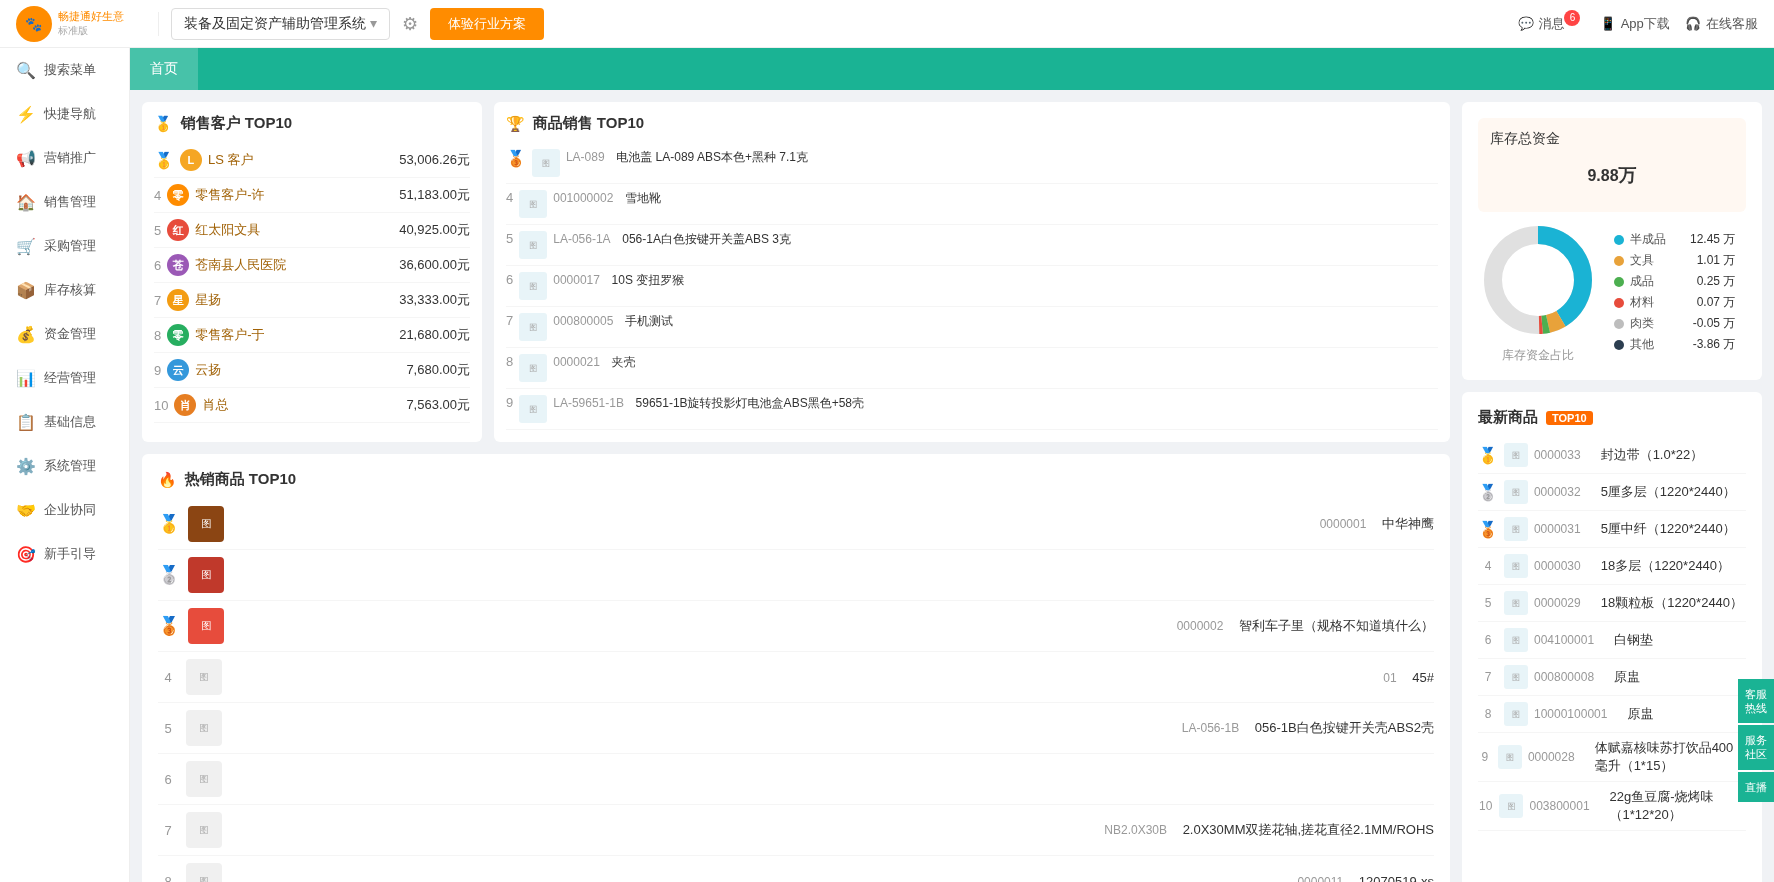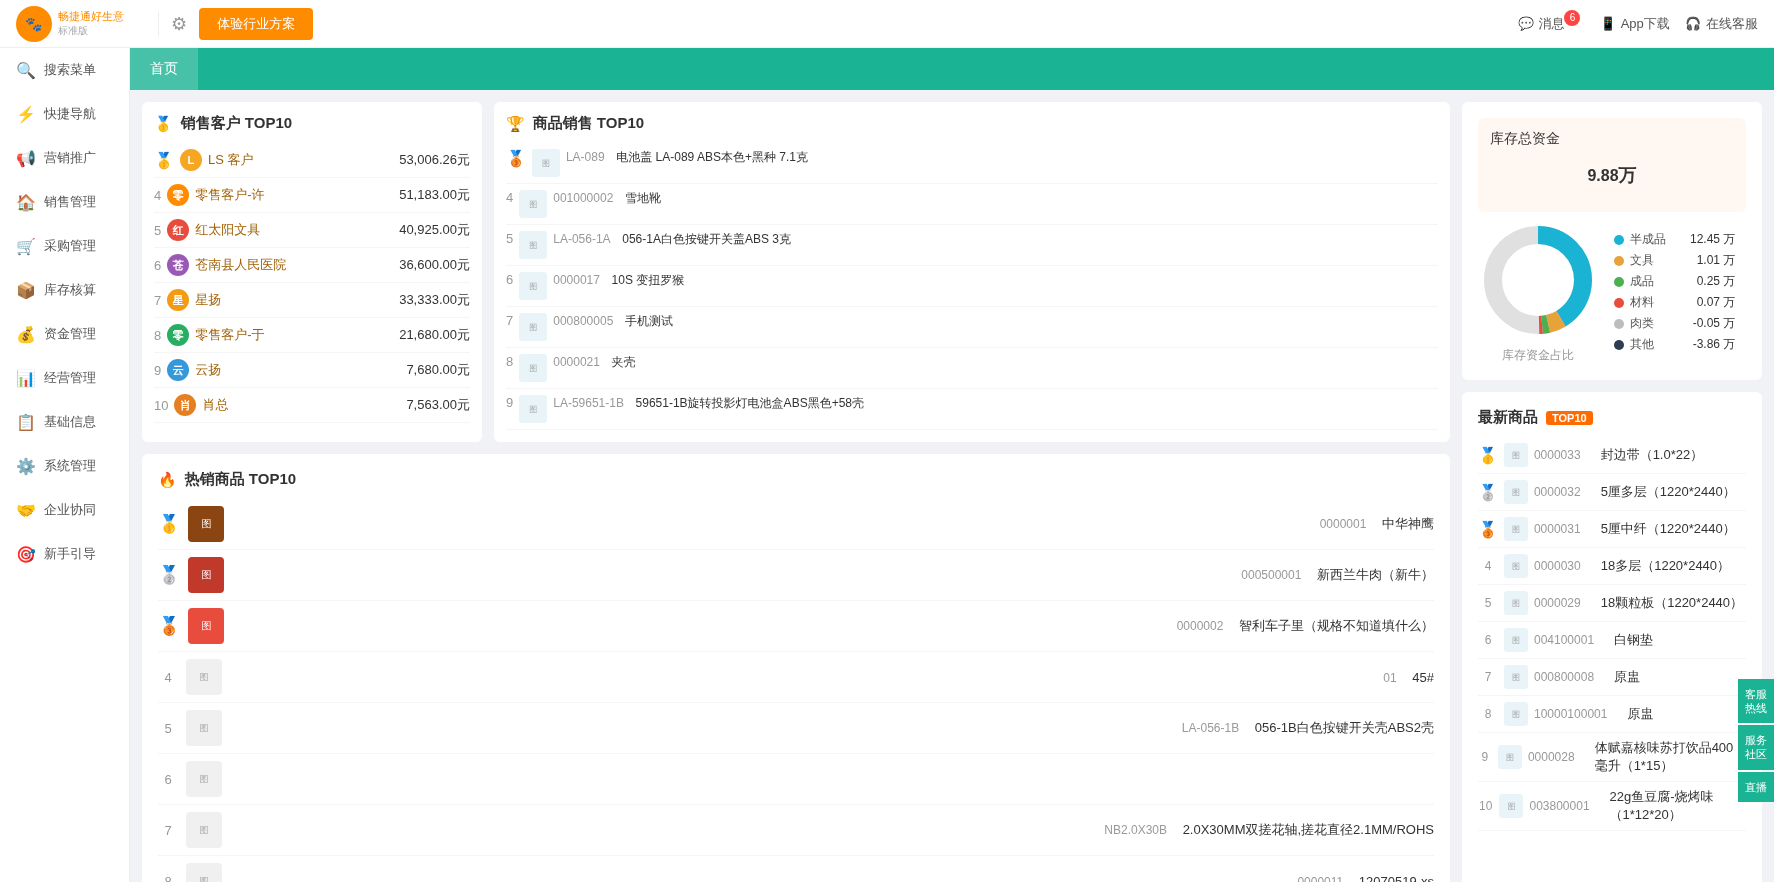--- a/index.html
+++ b/index.html
@@ -107,20 +107,24 @@
 
 <div class="topbar">
   <div class="topbar-logo">
     <div class="logo-icon">🐾</div>
     <div>
       <div class="logo-text">畅捷通好生意</div>
       <div class="logo-sub">标准版</div>
     </div>
   </div>
   <div class="topbar-divider"></div>
+  <div class="system-title">
+    <span>装备及固定资产辅助管理系统</span>
+    <span class="chevron-icon"> ▾</span>
+  </div>
   <span class="gear-icon">⚙</span>
   <button class="topbar-btn">体验行业方案</button>
   <div style="flex:1"></div>
   <div class="topbar-right">
     <div class="topbar-right-item">
       <span>💬</span>
       <span>消息</span>
       <span class="badge">6</span>
     </div>
     <div class="topbar-right-item">
@@ -355,25 +359,20 @@
     <div class="hot-product-info">
       <span class="hot-code">0000001</span>
       <span style="margin:0 6px;color:#ccc"></span>
       <span class="hot-name">中华神鹰</span>
     </div>
   </div>
           <div class="hot-list-row">
     <span style="font-size:18px">🥈</span>
     <div class="hot-product-img" style="background:#c0392b">
       <span style="font-size:10px;color:white">图</span>
-    </div>
-    <div class="hot-product-info">
-      <span class="hot-code">000500001</span>
-      <span style="margin:0 6px;color:#ccc"></span>
-      <span class="hot-name">新西兰牛肉（新牛）</span>
     </div>
   </div>
           <div class="hot-list-row">
     <span style="font-size:18px">🥉</span>
     <div class="hot-product-img" style="background:#e74c3c">
       <span style="font-size:10px;color:white">图</span>
     </div>
     <div class="hot-product-info">
       <span class="hot-code">0000002</span>
       <span style="margin:0 6px;color:#ccc"></span>

